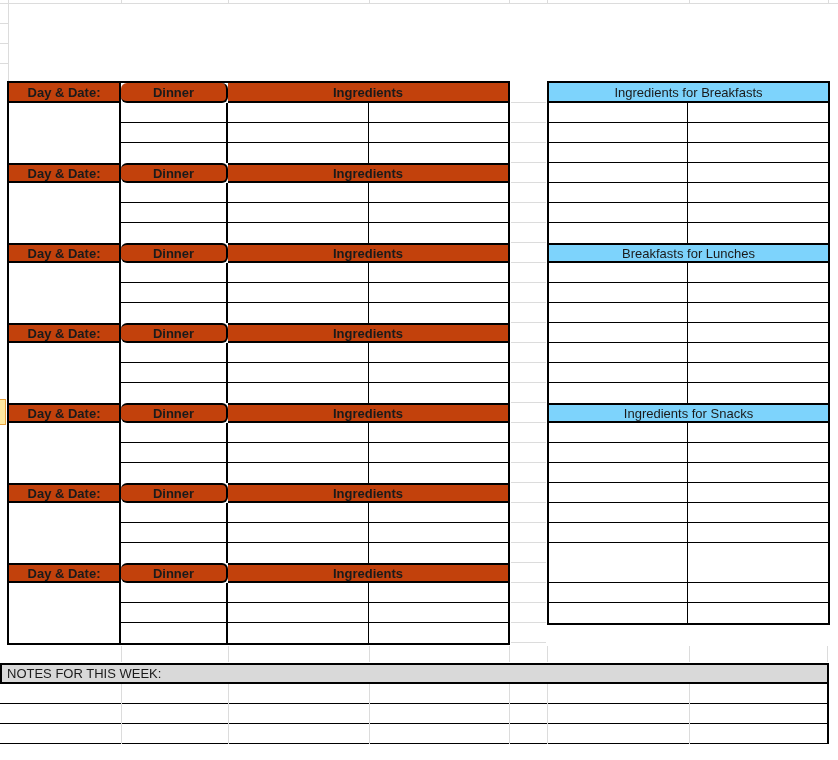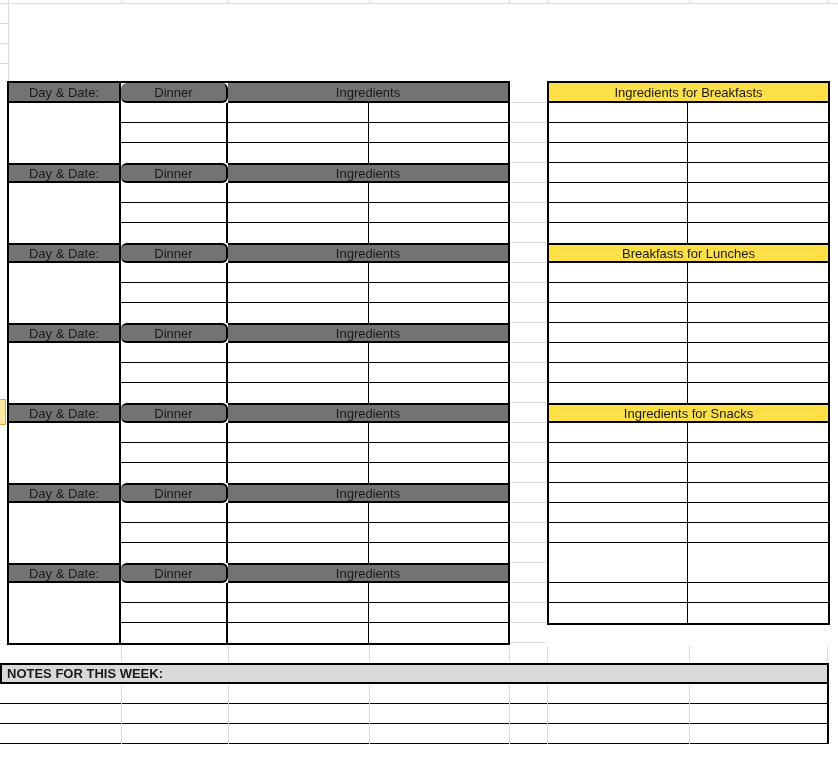--- a/index.html
+++ b/index.html
@@ -13,51 +13,51 @@
 
   
   .title{position:absolute;top:22px;left:0;width:762px;text-align:center;
          font-family:"DejaVu Serif","Liberation Serif",serif;font-size:28px;
          font-weight:normal;color:#000;}
 
   
   .ltable{position:absolute;left:7px;top:81px;width:503px;box-sizing:border-box;
           border:2.5px solid #000;background:#fff;}
   .lblock{display:grid;grid-template-columns:112px 107px 141px 1fr;grid-auto-rows:20px;}
-  .hcell{box-sizing:border-box;background:#737373;display:flex;align-items:center;
-         justify-content:center;font-size:13px;border-bottom:2px solid #000;grid-row:1;}
+  .hcell{box-sizing:border-box;background:#c2410c;display:flex;align-items:center;
+         justify-content:center;font-size:13px;border-bottom:2px solid #000;grid-row:1;font-weight:bold;}
   .lblock+.lblock .hcell{border-top:2px solid #000;}
   .c-dd{grid-column:1;border-right:2px solid #000;}
   .c-dn{grid-column:2;border-right:2px solid #000;border-radius:6px;}
   .c-ing{grid-column:3/5;}
   .ddcell{grid-column:1;grid-row:2/5;box-sizing:border-box;border-right:2px solid #000;}
   .cell{box-sizing:border-box;border-bottom:1.5px solid #000;}
   .cell.dn{border-right:2px solid #000;}
   .cell.i1{border-right:1px solid #000;}
   .r1{grid-row:2}.r2{grid-row:3}.r3{grid-row:4}
   .r3.cell{border-bottom:none;}
   .g2{grid-column:2}.g3{grid-column:3}.g4{grid-column:4}
 
   
   .rtable{position:absolute;left:547px;top:81px;width:283px;box-sizing:border-box;
           border:2.5px solid #000;background:#fff;}
   .rsection{display:grid;grid-template-columns:139px 1fr;grid-auto-rows:20px;}
-  .rhead{grid-column:1/3;box-sizing:border-box;background:#fde047;display:flex;
+  .rhead{grid-column:1/3;box-sizing:border-box;background:#7dd3fc;display:flex;
          align-items:center;justify-content:center;font-size:13px;border-bottom:2px solid #000;}
   .rsection+.rsection .rhead{border-top:2px solid #000;}
   .rcell{box-sizing:border-box;border-bottom:1.5px solid #000;}
   .rcell.a{border-right:1px solid #000;}
   .rcell.last{border-bottom:none;}
 
   
   .notes{position:absolute;left:0;top:663px;width:829px;box-sizing:border-box;}
   .notes-header{box-sizing:border-box;height:21px;background:#D9D9D9;
                 border-top:2.5px solid #000;border-bottom:2.5px solid #000;
                 border-left:2px solid #000;border-right:2.5px solid #000;
-                display:flex;align-items:center;font-size:13px;font-weight:bold;
+                display:flex;align-items:center;font-size:13px;font-weight:normal;
                 padding-left:5px;}
   .notes-rows{position:relative;border-right:2px solid #000;box-sizing:border-box;}
   .notes-row{box-sizing:border-box;height:20px;border-bottom:1.5px solid #000;}
 
   
   .marker{position:absolute;left:0;top:399px;width:6px;height:26px;box-sizing:border-box;
           background:#FFE9A0;border:1.5px solid #E9A23B;border-left:none;z-index:5;}
 
   
   .gap-lines{position:absolute;left:511px;top:83px;width:35px;height:560px;

